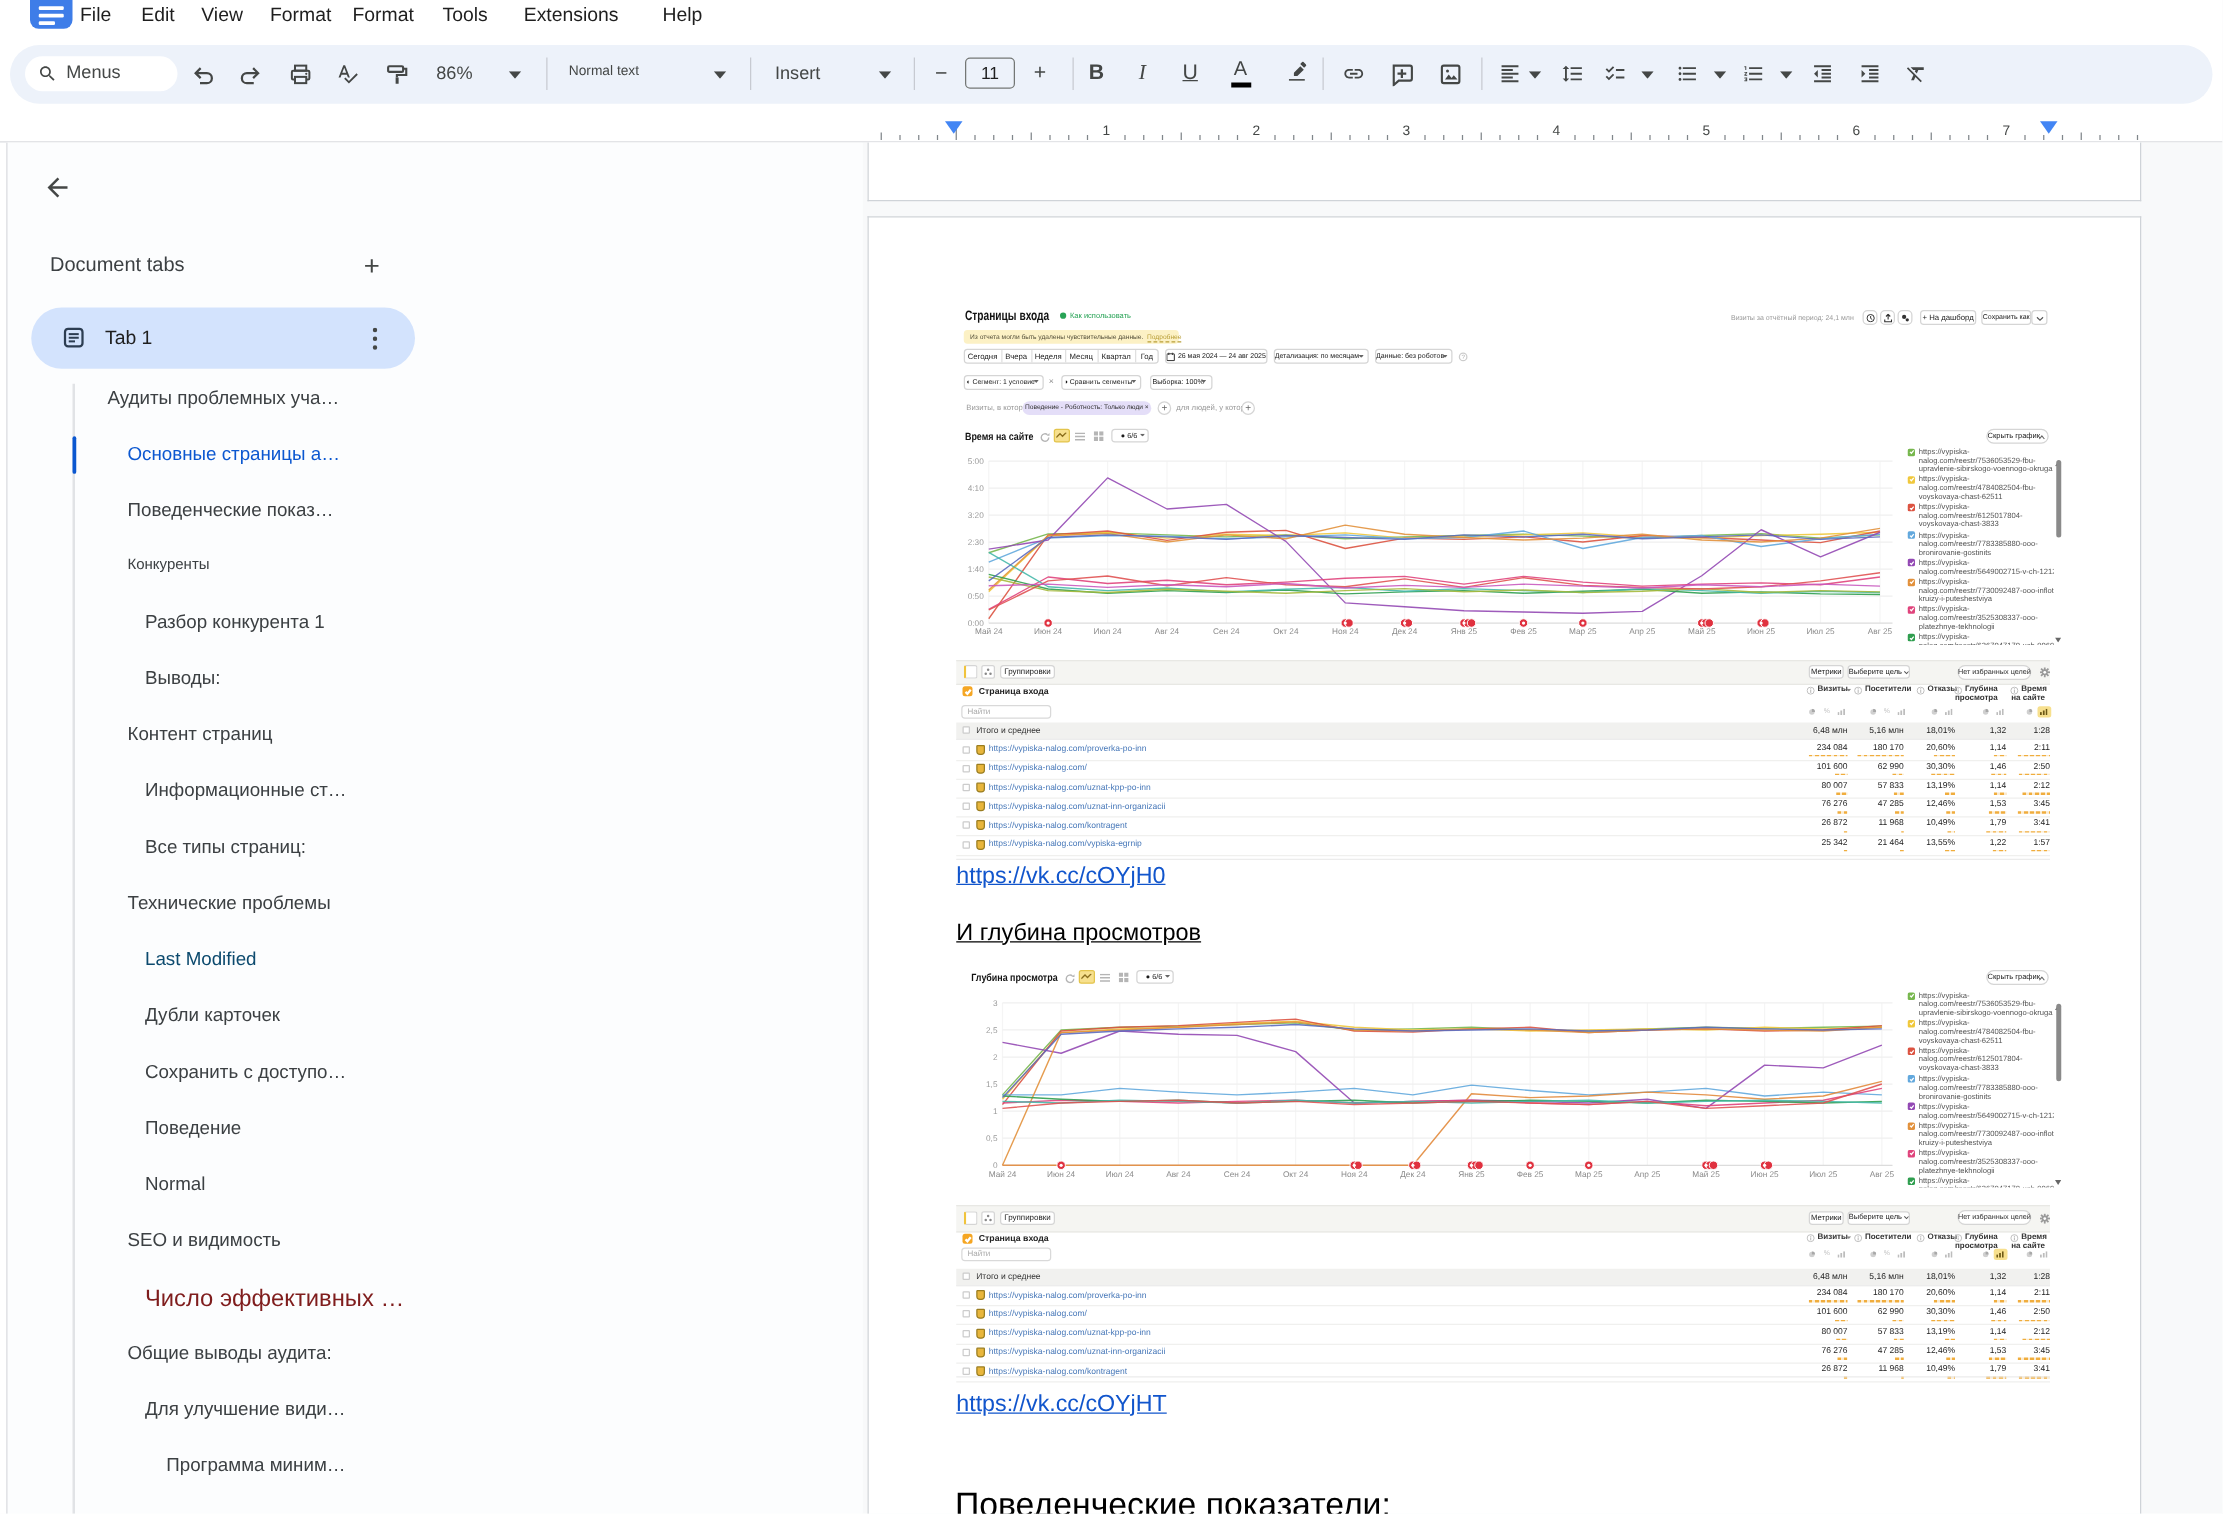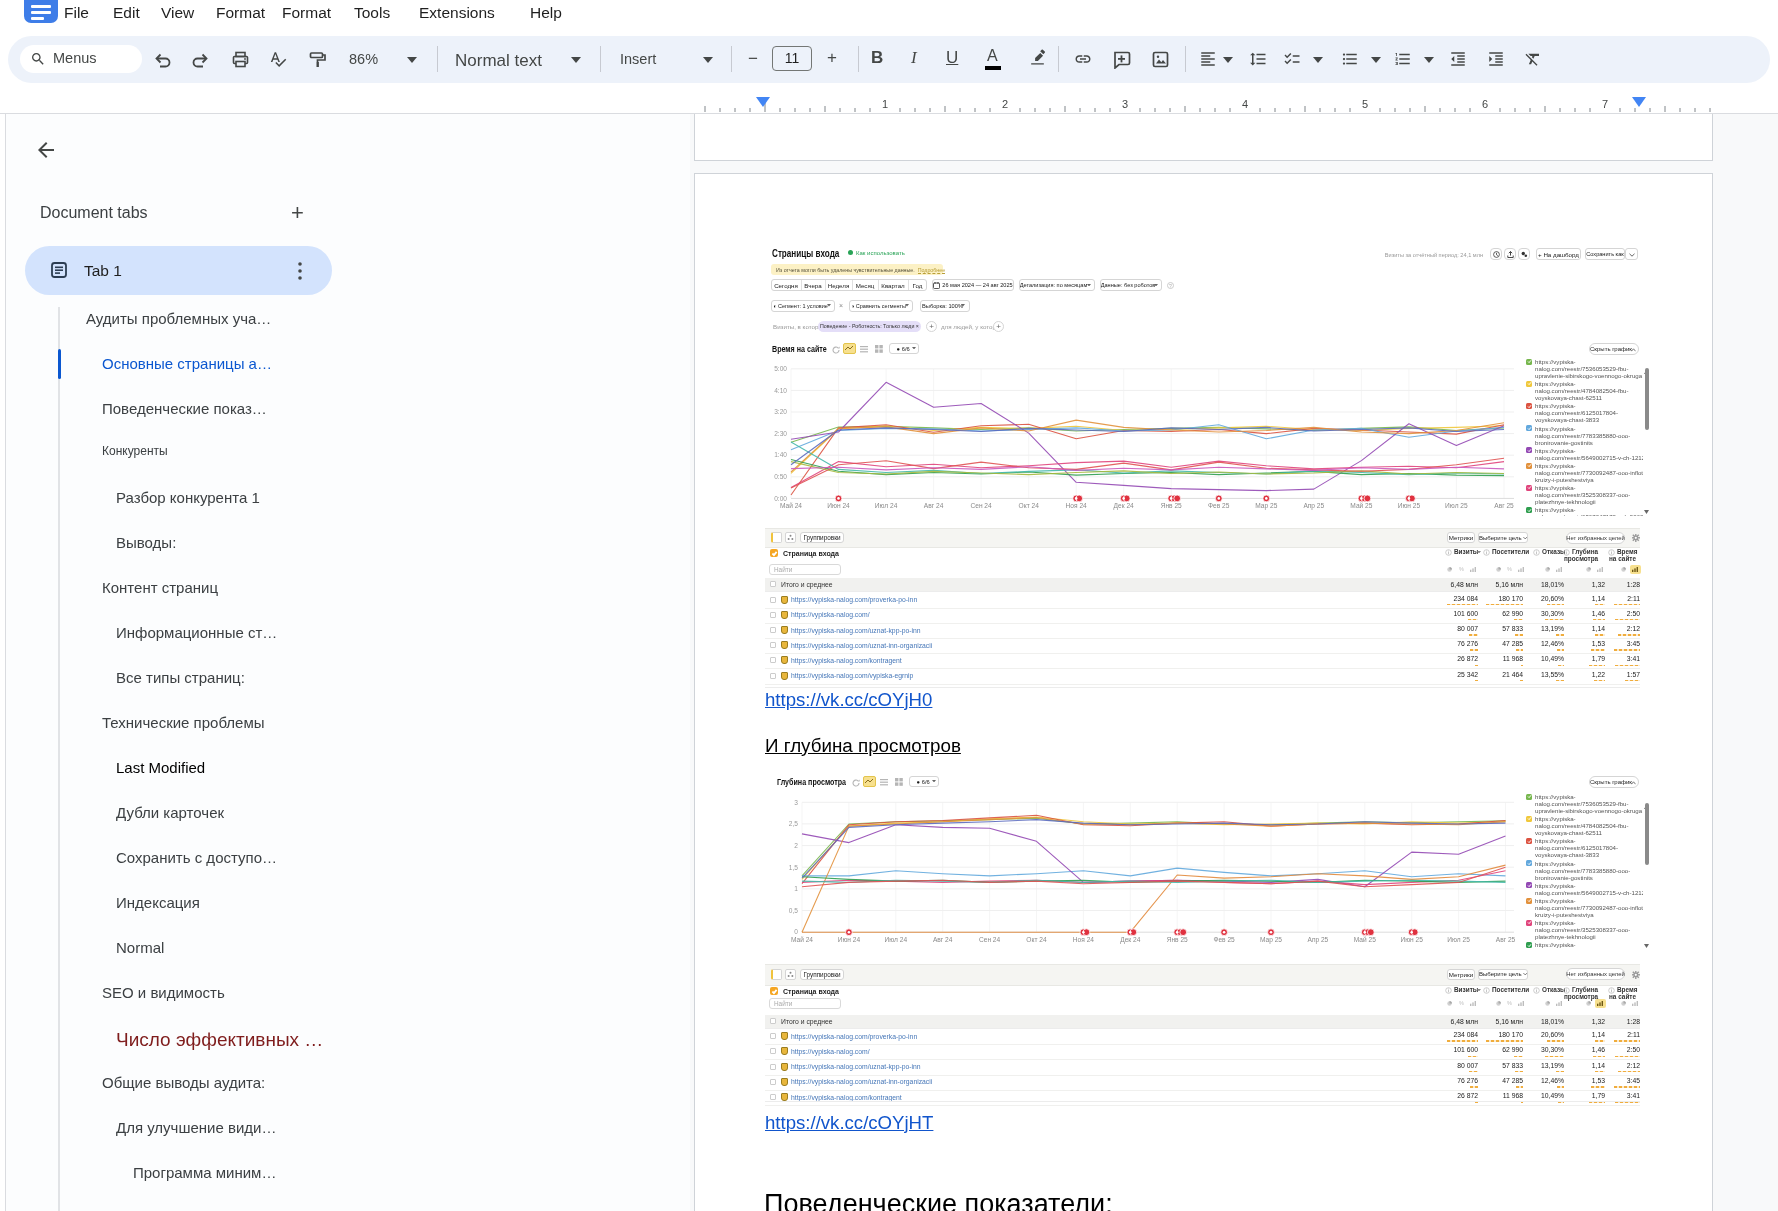--- a/index.html
+++ b/index.html
@@ -39,21 +39,21 @@
 <svg class="abs" style="left:308px;top:50px;" width="19" height="19" viewBox="0 0 19 19">
     <rect x="2.5" y="3" width="12" height="4.5" rx="1" fill="none" stroke="#444746" stroke-width="1.7"></rect>
     <path d="M14.5 5h2.5v5H9.5v2" fill="none" stroke="#444746" stroke-width="1.7"></path>
     <rect x="8.5" y="12" width="2.4" height="5" fill="#444746"></rect>
   </svg>
 <div class="abs" style="left:349px;top:51px;font-size:14.5px;color:#444746">86%</div>
 <svg class="abs" style="left:407px;top:57px;" width="10" height="6" viewBox="0 0 10 6">
     <path d="M0 0l5 6 5-6z" fill="#444746"></path>
   </svg>
 <div class="abs" style="left:437px;top:46px;width:1px;height:26px;background:#c7cad1"></div>
-<div class="abs" style="left:455px;top:51px;font-size:17px;color:#444746">Normal text</div>
+<div class="abs" style="left:455px;top:51px;font-size:11px;color:#444746">Normal text</div>
 <svg class="abs" style="left:571px;top:57px;" width="10" height="6" viewBox="0 0 10 6">
     <path d="M0 0l5 6 5-6z" fill="#444746"></path>
   </svg>
 <div class="abs" style="left:600px;top:46px;width:1px;height:26px;background:#c7cad1"></div>
 <div class="abs" style="left:620px;top:51px;font-size:14.5px;color:#444746">Insert</div>
 <svg class="abs" style="left:703px;top:57px;" width="10" height="6" viewBox="0 0 10 6">
     <path d="M0 0l5 6 5-6z" fill="#444746"></path>
   </svg>
 <div class="abs" style="left:731px;top:46px;width:1px;height:26px;background:#c7cad1"></div>
 <div class="abs" style="left:748px;top:49px;font-size:17px;color:#444746">−</div>
@@ -220,24 +220,24 @@
 <div class="abs" style="left:102px;top:355px;font-size:15px;color:#0b57d0;white-space:nowrap">Основные страницы а…</div>
 <div class="abs" style="left:57.5px;top:349px;width:3.5px;height:30px;background:#0b57d0;border-radius:2px"></div>
 <div class="abs" style="left:102px;top:400px;font-size:15px;color:#3c4043;white-space:nowrap">Поведенческие показ…</div>
 <div class="abs" style="left:102px;top:444px;font-size:12px;color:#3c4043;white-space:nowrap">Конкуренты</div>
 <div class="abs" style="left:116px;top:489px;font-size:15px;color:#3c4043;white-space:nowrap">Разбор конкурента 1</div>
 <div class="abs" style="left:116px;top:534px;font-size:15px;color:#3c4043;white-space:nowrap">Выводы:</div>
 <div class="abs" style="left:102px;top:579px;font-size:15px;color:#3c4043;white-space:nowrap">Контент страниц</div>
 <div class="abs" style="left:116px;top:624px;font-size:15px;color:#3c4043;white-space:nowrap">Информационные ст…</div>
 <div class="abs" style="left:116px;top:669px;font-size:15px;color:#3c4043;white-space:nowrap">Все типы страниц:</div>
 <div class="abs" style="left:102px;top:714px;font-size:15px;color:#3c4043;white-space:nowrap">Технические проблемы</div>
-<div class="abs" style="left:116px;top:759px;font-size:15px;color:#000000;white-space:nowrap">Last Modified</div>
+<div class="abs" style="left:116px;top:759px;font-size:15px;color:#0c4a6e;white-space:nowrap">Last Modified</div>
 <div class="abs" style="left:116px;top:804px;font-size:15px;color:#3c4043;white-space:nowrap">Дубли карточек</div>
 <div class="abs" style="left:116px;top:849px;font-size:15px;color:#3c4043;white-space:nowrap">Сохранить с доступо…</div>
-<div class="abs" style="left:116px;top:894px;font-size:15px;color:#3c4043;white-space:nowrap">Индексация</div>
+<div class="abs" style="left:116px;top:894px;font-size:15px;color:#3c4043;white-space:nowrap">Поведение</div>
 <div class="abs" style="left:116px;top:939px;font-size:15px;color:#3c4043;white-space:nowrap">Normal</div>
 <div class="abs" style="left:102px;top:984px;font-size:15px;color:#3c4043;white-space:nowrap">SEO и видимость</div>
 <div class="abs" style="left:116px;top:1029px;font-size:19px;color:#7f1d1d;white-space:nowrap">Число эффективных …</div>
 <div class="abs" style="left:102px;top:1074px;font-size:15px;color:#3c4043;white-space:nowrap">Общие выводы аудита:</div>
 <div class="abs" style="left:116px;top:1119px;font-size:15px;color:#3c4043;white-space:nowrap">Для улучшение види…</div>
 <div class="abs" style="left:133px;top:1164px;font-size:15px;color:#3c4043;white-space:nowrap">Программа миним…</div>
 <div class="abs" style="left:772px;top:247px;font-size:11px;font-weight:bold;color:#111;transform:scaleX(0.74);transform-origin:0 0;white-space:nowrap">Страницы входа</div>
 <div class="abs" style="left:848px;top:250px;width:5px;height:5px;border-radius:50%;background:#28a356"></div>
 <div class="abs" style="left:856px;top:249.5px;font-size:6px;color:#28a356">Как использовать</div>
 <div class="abs" style="left:1380px;top:251.5px;width:103px;font-size:5.6px;color:#999;text-align:right;white-space:nowrap">Визиты за отчётный период: 24,1 млн</div>

